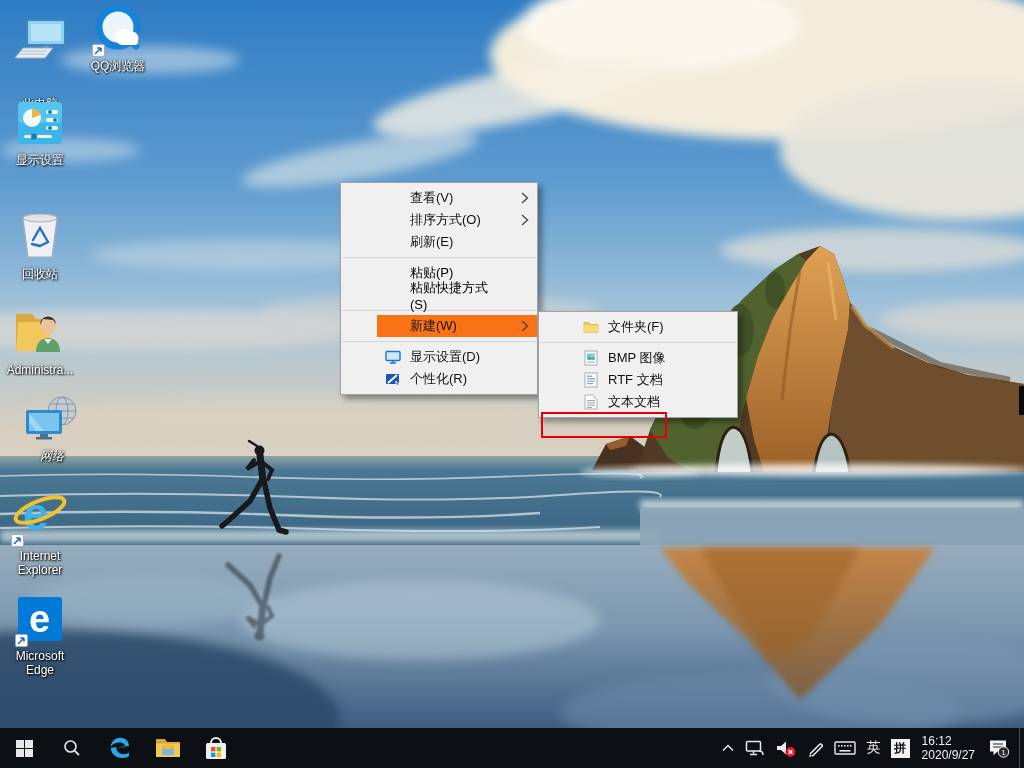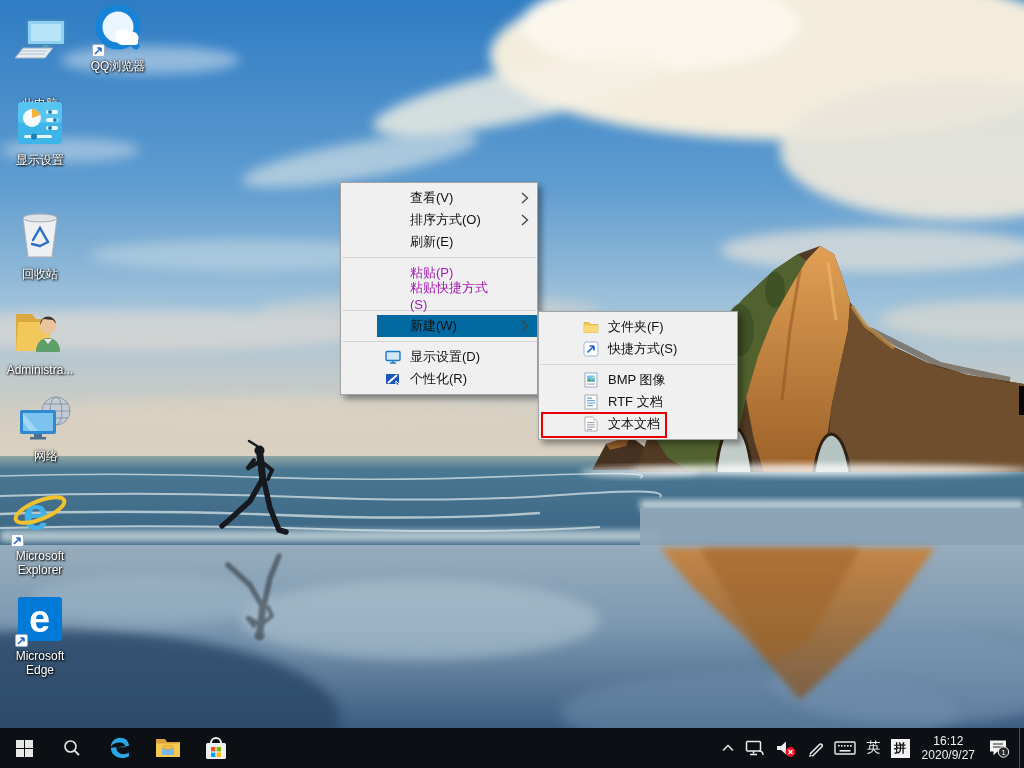--- a/index.html
+++ b/index.html
@@ -17,36 +17,36 @@
                 text-shadow:1px 1px 2px #000, 0 0 3px #000; word-break:break-word; }
   .sc-badge { position:absolute; left:-2px; bottom:-1px; width:13px; height:13px; background:#fff;
               border:1px solid #9bb0c8; border-radius:2px; display:flex; align-items:center; justify-content:center; }
 
   
   .menu { position:absolute; background:#f0f0f0; border:1px solid #a3a3a3; box-shadow:4px 4px 6px rgba(0,0,0,.38);
           padding:4px 0; font-size:13px; color:#111; }
   #ctx-menu { left:340px; top:182px; width:198px; }
   #new-submenu { left:538px; top:311px; width:200px; }
   .mi { position:relative; height:22px; display:flex; align-items:center; padding-left:33px; padding-right:41px;margin-left:36px; }
-  .mi.hl { background:#0369a1; }
-  .mi.disabled { color:#a21caf; }
+  .mi.hl { background:#f97316; }
+  .mi.disabled { color:#000000; }
   .mi .micon { position:absolute; left:8px; top:3px; width:16px; height:16px; }
   .mi .chev { position:absolute; right:8px; top:5px; }
   .msep { height:1px; background:#d4d4d4; margin:4px 1px; }
   #red-box { position:absolute; left:2px; top:100px; width:126px; height:26px; border:2px solid #e60000; pointer-events:none; }
 
   
   #taskbar { position:absolute; left:0; top:728px; width:1024px; height:40px; background:#0c0f14; display:flex; align-items:center; }
   .tb-btn { width:48px; height:40px; display:flex; align-items:center; justify-content:center; }
   #tray { position:absolute; right:0; top:0; height:40px; display:flex; align-items:center; }
   .tray-ic { height:40px; display:flex; align-items:center; justify-content:center; padding:0 5px; }
   #lang-ind { color:#f2f2f2; font-size:14px; padding:0 6px; }
   #ime-ind { background:#f2f2f2; color:#0b0b0b; font-size:12px; font-weight:bold; width:19px; height:19px;
              display:flex; align-items:center; justify-content:center; margin:0 4px; }
-  #clock { color:#f2f2f2; font-size:12px; line-height:14px; text-align:center; padding:0 8px; }
+  #clock { color:#f2f2f2; font-size:12px; line-height:14px; padding:0 8px; }
   #show-desktop { width:5px; height:40px; border-left:1px solid rgba(255,255,255,.25); margin-left:4px; }
 
   
   #edge-artifact { position:absolute; left:1019px; top:386px; width:5px; height:29px; background:#0a0a0a; }
 </style>
 </head>
 <body>
 
 <div id="screen">
 
@@ -256,21 +256,21 @@
         <path d="M4,16 h32 v29 H2 Z" fill="#f2c75c"></path>
         <circle cx="34" cy="20" r="8" fill="#e9c49c"></circle>
         <path d="M26,19 a8,8 0 0 1 16,-1 l-3,-4 -10,-1 Z" fill="#3b352e"></path>
         <path d="M22,46 c0,-9 5,-14 12,-14 c7,0 12,5 12,14 Z" fill="#5fa06a"></path>
         <path d="M30,33 l4,5 l4,-5" fill="#e9e9e9"></path>
       </svg></span>
     </div>
     <div class="lbl">Administra...</div>
   </div>
 
-  <div class="dicon" style="left:8px; top:396px;">
+  <div class="dicon" style="left:14px; top:396px;font-style:italic;">
     <div class="art">
         <span>
       <svg width="56" height="48" viewBox="0 0 56 48">
         <circle cx="38" cy="17" r="14" fill="#c3ccd4" stroke="#8795a0"></circle>
         <g stroke="#8795a0" fill="none">
               <ellipse cx="38" cy="17" rx="6" ry="14"></ellipse>
               <path d="M24,17 h28 M26,10 h24 M26,24 h24"></path>
             </g>
         <rect x="2" y="16" width="36" height="24" rx="2" fill="#2f89d0"></rect>
         <rect x="5" y="19" width="30" height="18" fill="#7cc3ee"></rect>
@@ -288,21 +288,21 @@
       <svg width="54" height="54" viewBox="0 0 54 54">
         <text x="10" y="42" font-family="Liberation Sans, sans-serif" font-size="46" font-weight="bold" fill="#41b1ea">e</text>
         <ellipse cx="27" cy="22" rx="26" ry="9" fill="none" stroke="#f2c12e" stroke-width="4" transform="rotate(-22 27 22)"></ellipse>
       </svg>
       <span class="sc-badge">
         <svg width="9" height="9" viewBox="0 0 9 9">
               <path d="M1,8 L7,2 M7,2 H3.2 M7,2 V5.8" stroke="#2a66c9" stroke-width="1.6" fill="none"></path>
             </svg>
       </span></span>
     </div>
-    <div class="lbl">Microsoft Explorer</div>
+    <div class="lbl">Internet Explorer</div>
   </div>
 
   <div class="dicon" style="left:2px; top:596px;">
     <div class="art">
         <span style="position:relative;">
       <svg width="46" height="46" viewBox="0 0 46 46">
         <rect x="1" y="1" width="44" height="44" rx="3" fill="#0079d7"></rect>
         <text x="12" y="36" font-family="Liberation Sans, sans-serif" font-size="38" font-weight="bold" fill="#ffffff">e</text>
       </svg>
       <span class="sc-badge">
@@ -368,29 +368,20 @@
 
   <div class="menu" id="new-submenu">
     <div class="mi">
       <span class="micon">
         <svg width="16" height="16" viewBox="0 0 16 16">
             <path d="M1,3.5 h5 l2,2 h7 v8 H1 Z" fill="#f5c84c" stroke="#caa23a" stroke-width=".6"></path>
             <rect x="1" y="6.5" width="14" height="7" fill="#fcd978"></rect>
           </svg>
       </span>
       <span>文件夹(F)</span>
-    </div>
-    <div class="mi">
-      <span class="micon">
-        <svg width="16" height="16" viewBox="0 0 16 16">
-            <rect x="1" y="1" width="14" height="14" rx="2" fill="#fff" stroke="#9db7d8"></rect>
-            <path d="M4.5,11.5 L11,5 M11,5 H6.5 M11,5 V9.5" stroke="#2a62c8" stroke-width="1.7" fill="none"></path>
-          </svg>
-      </span>
-      <span>快捷方式(S)</span>
     </div>
     <div class="msep"></div>
     <div class="mi">
       <span class="micon">
         <svg width="16" height="16" viewBox="0 0 16 16">
             <rect x="2" y="1" width="12" height="14" fill="#fff" stroke="#8899aa" stroke-width=".8"></rect>
             <rect x="4" y="3.5" width="8" height="6" fill="#79c3ea"></rect>
             <path d="M4,9.5 l2.5,-3 l2,2.5 l1.5,-1.5 l2,2 Z" fill="#3f9e4f"></path>
             <circle cx="10.5" cy="5" r="1" fill="#f7d743"></circle>
             <rect x="4" y="11.5" width="8" height="1.2" fill="#9fb3c8"></rect>

